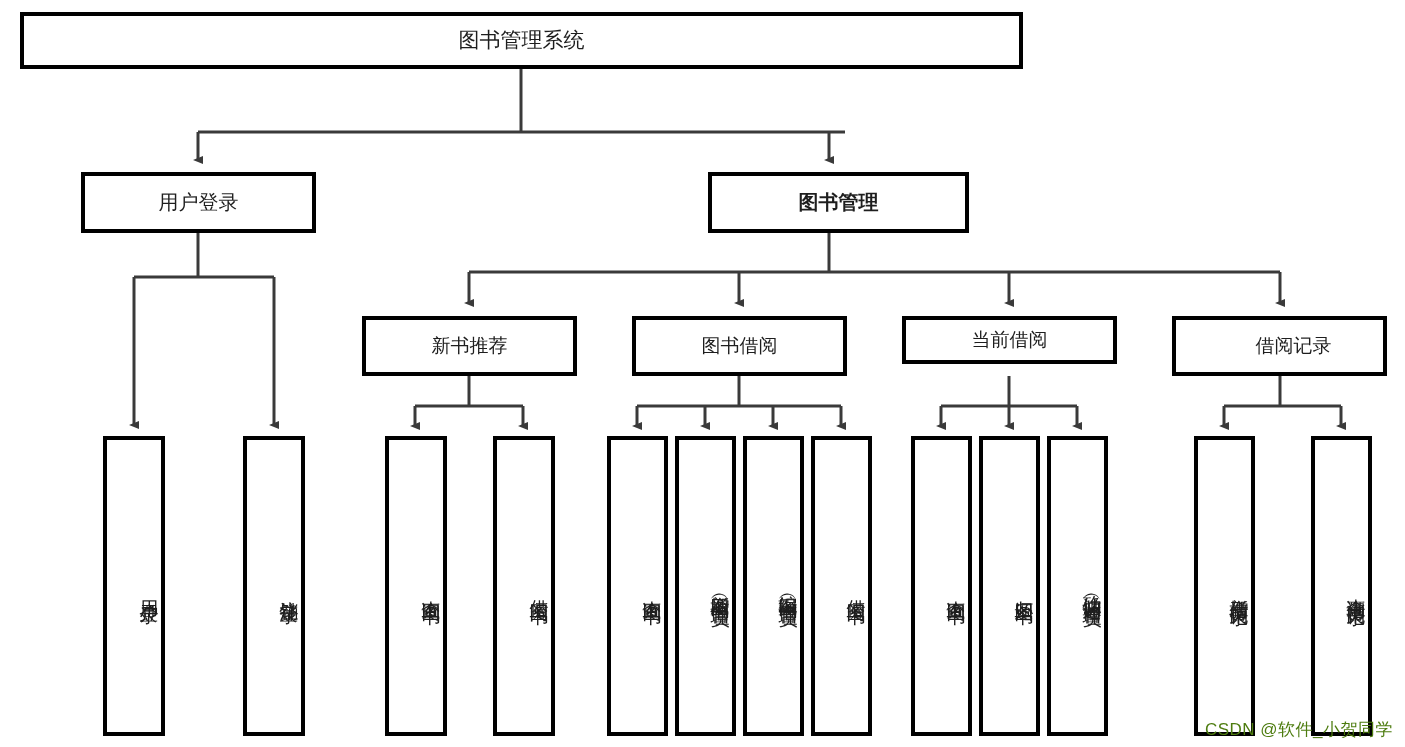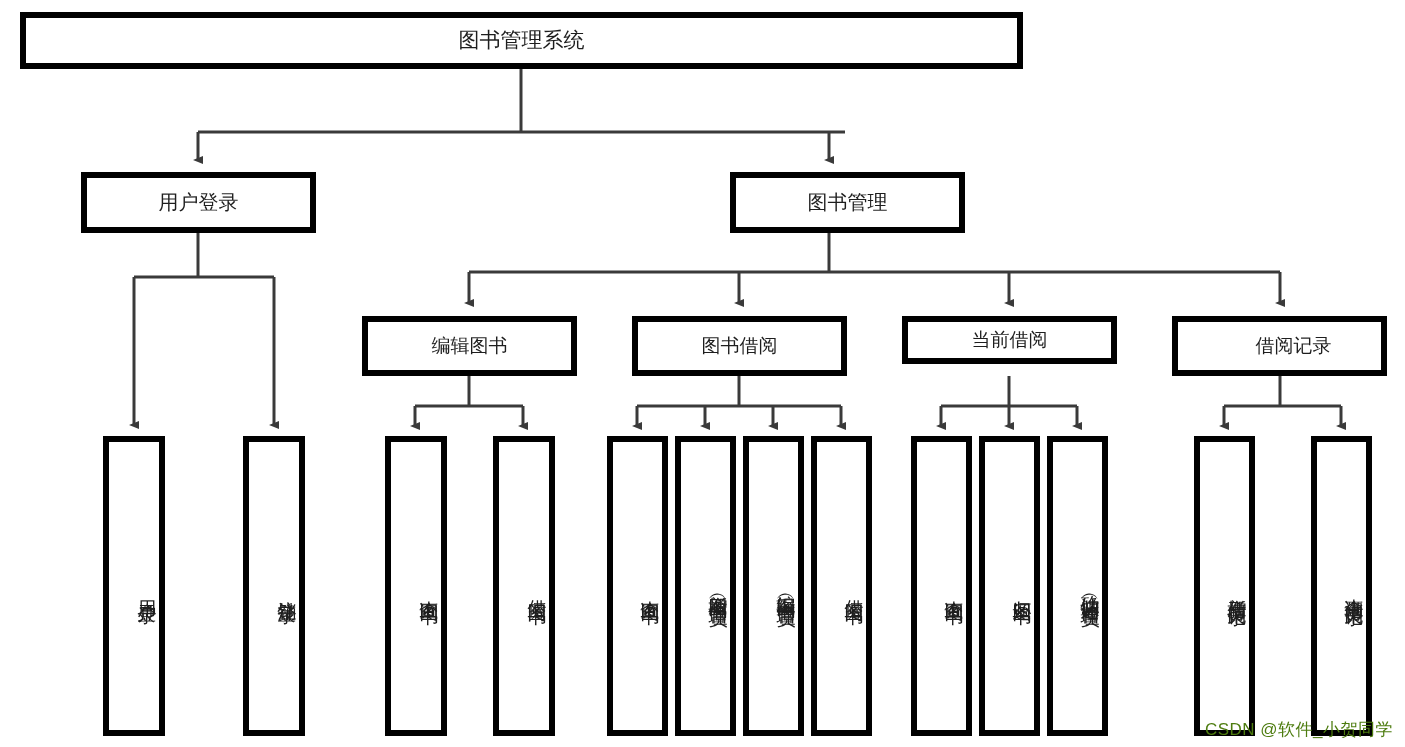--- a/index.html
+++ b/index.html
@@ -16,21 +16,21 @@
     position: relative;
     width: 1405px;
     height: 747px;
     background: #ffffff;
     overflow: hidden;
   }
   .node {
     position: absolute;
     box-sizing: border-box;
     background: #ffffff;
-    border: 6px solid #000000;
+    border: 4px solid #000000;
     display: flex;
     align-items: center;
     justify-content: center;
     text-align: center;
     color: #1e1e1e;
     line-height: 1.25;
   }
   .node.root {
     font-size: 21px;
   }
@@ -126,26 +126,26 @@
     </g>
   </svg>
 
   <div class="node root" style="left:20px; top:12px; width:1003px; height:57px;">
     <span>图书管理系统</span>
   </div>
 
   <div class="node level2" style="left:81px; top:172px; width:235px; height:61px;">
     <span>用户登录</span>
   </div>
-  <div class="node level2" style="left:730px; top:172px; width:235px; height:61px;">
+  <div class="node level2" style="left:708px; top:172px; width:261px; height:61px;font-weight:bold;">
     <span>图书管理</span>
   </div>
 
   <div class="node level3" style="left:362px; top:316px; width:215px; height:60px;">
-    <span>编辑图书</span>
+    <span>新书推荐</span>
   </div>
   <div class="node level3" style="left:632px; top:316px; width:215px; height:60px;">
     <span>图书借阅</span>
   </div>
   <div class="node level3" style="left:902px; top:316px; width:215px; height:48px;">
     <span>当前借阅</span>
   </div>
   <div class="node level3" style="left:1172px; top:316px; width:215px; height:60px;padding-left:28px;">
     <span>借阅记录</span>
   </div>

